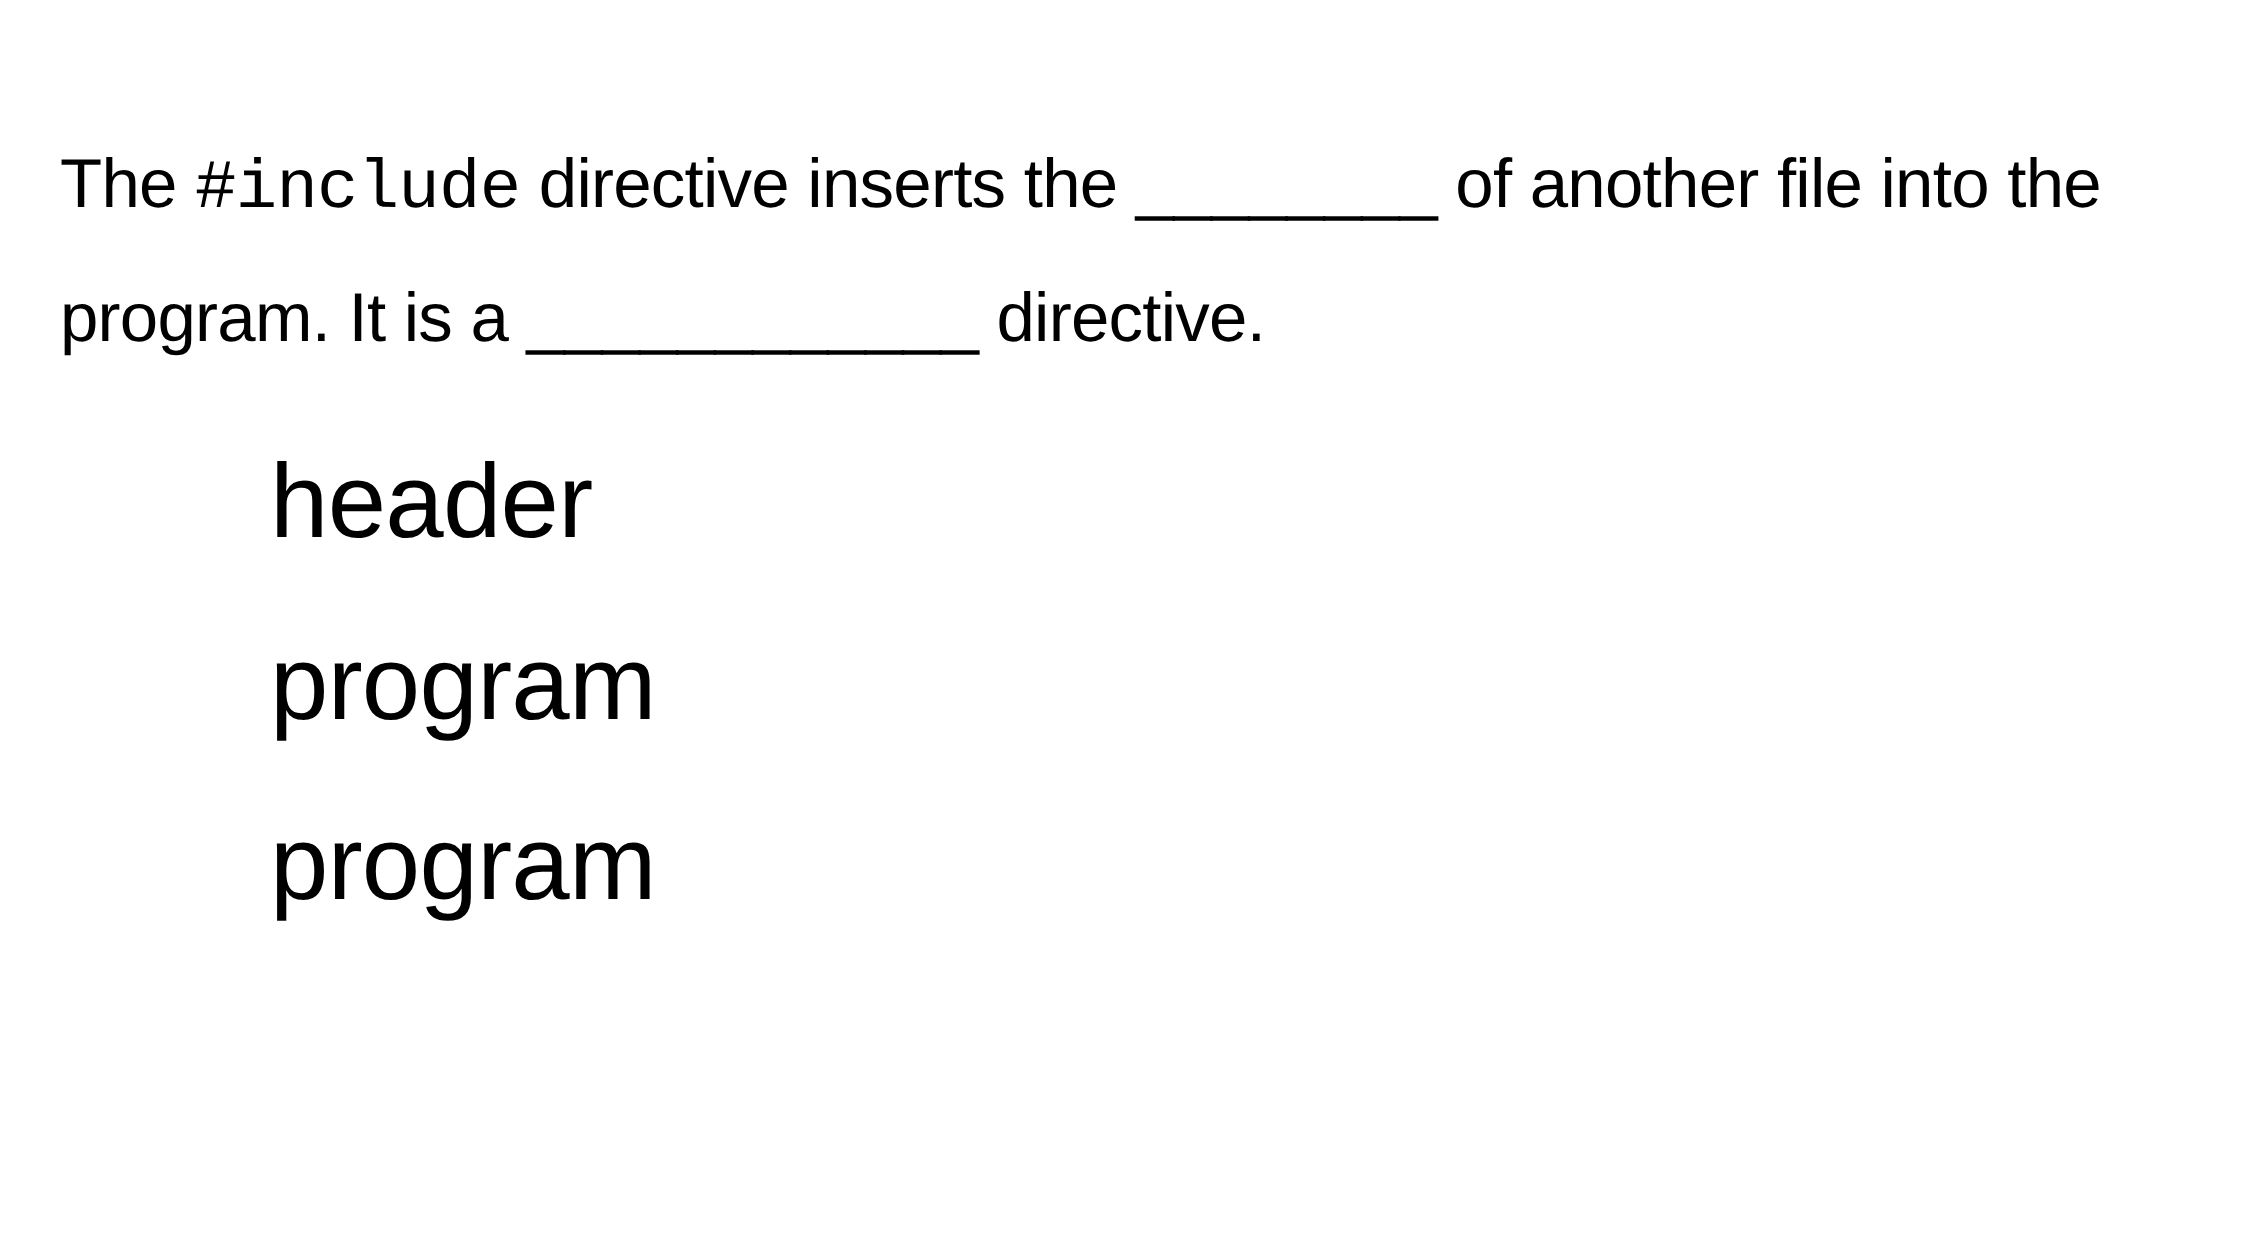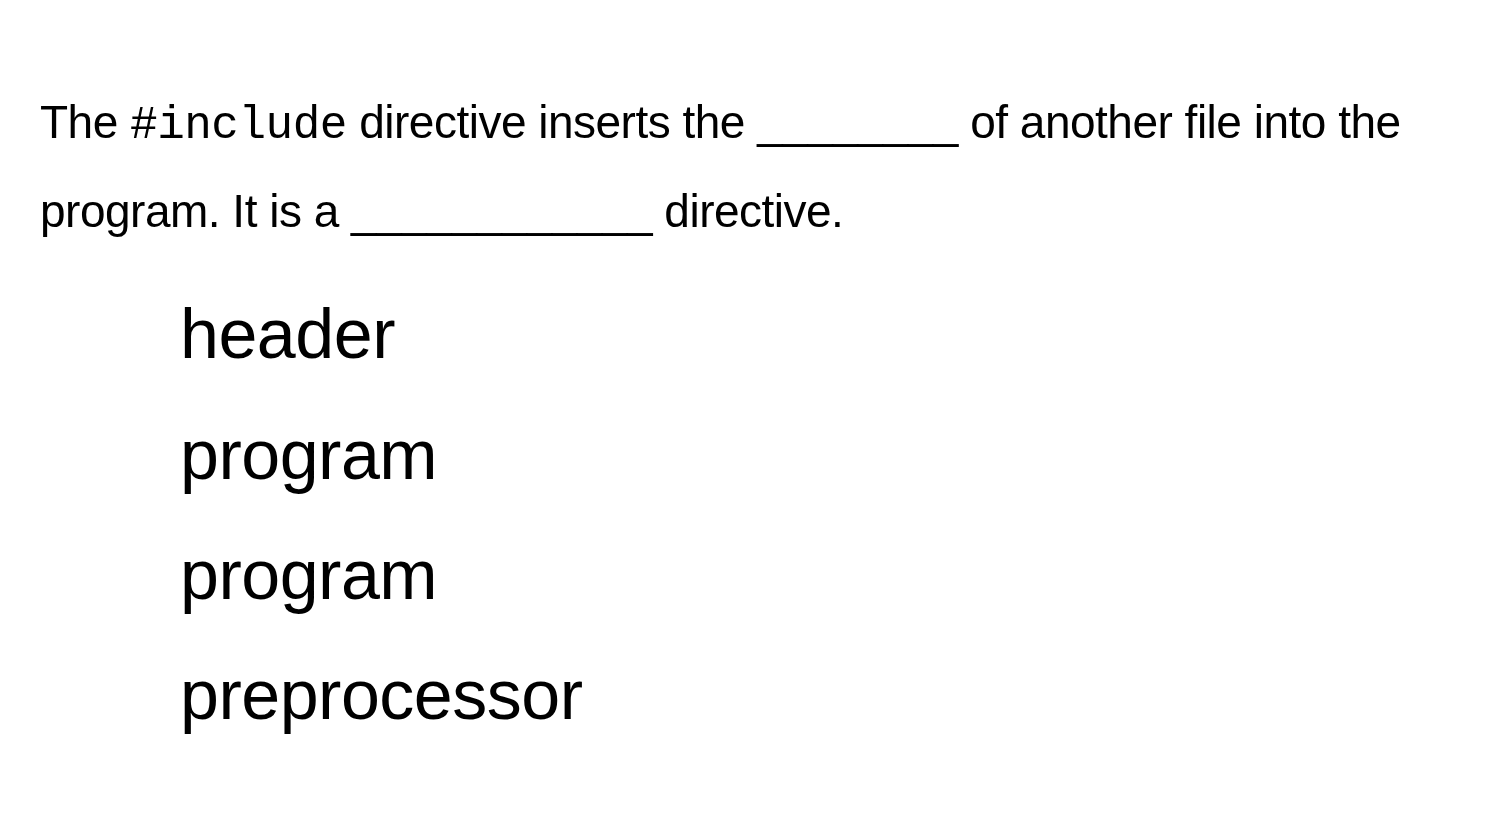--- a/index.html
+++ b/index.html
@@ -37,14 +37,13 @@
 <body>
 
 <div class="question">
   <span>The </span><span class="code">#include</span><span> directive inserts the ________ of another file into the program. It is a ____________ directive.</span>
 </div>
 
 <div class="options">
   <div class="option">header</div>
   <div class="option">program</div>
   <div class="option">program</div>
-  <div class="option">preprocessor</div>
 </div>
 
 </body></html>

